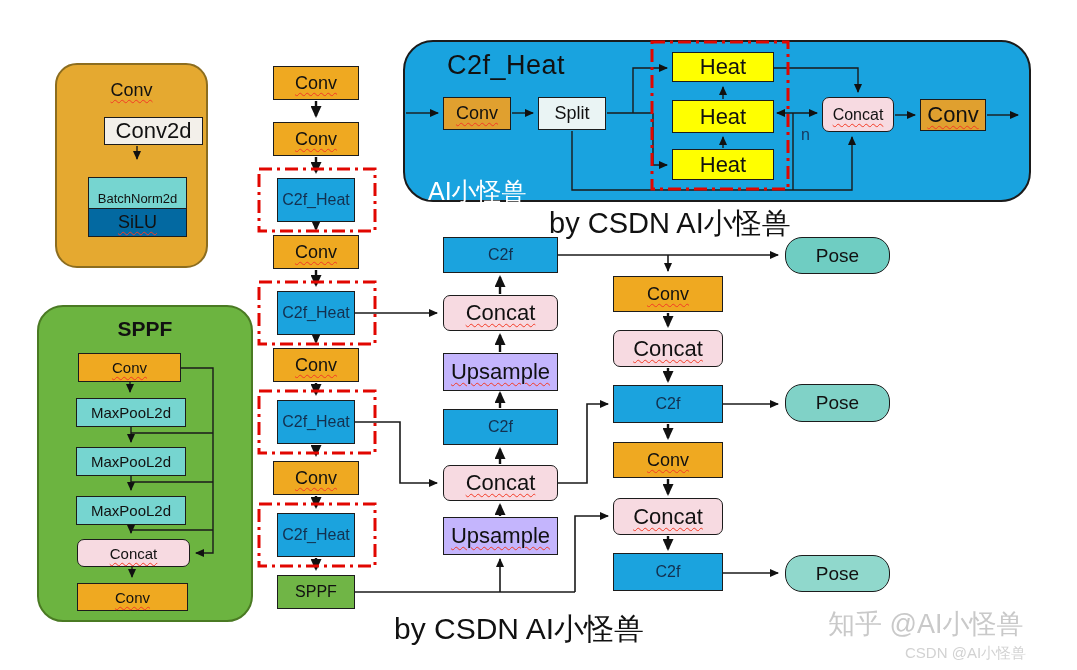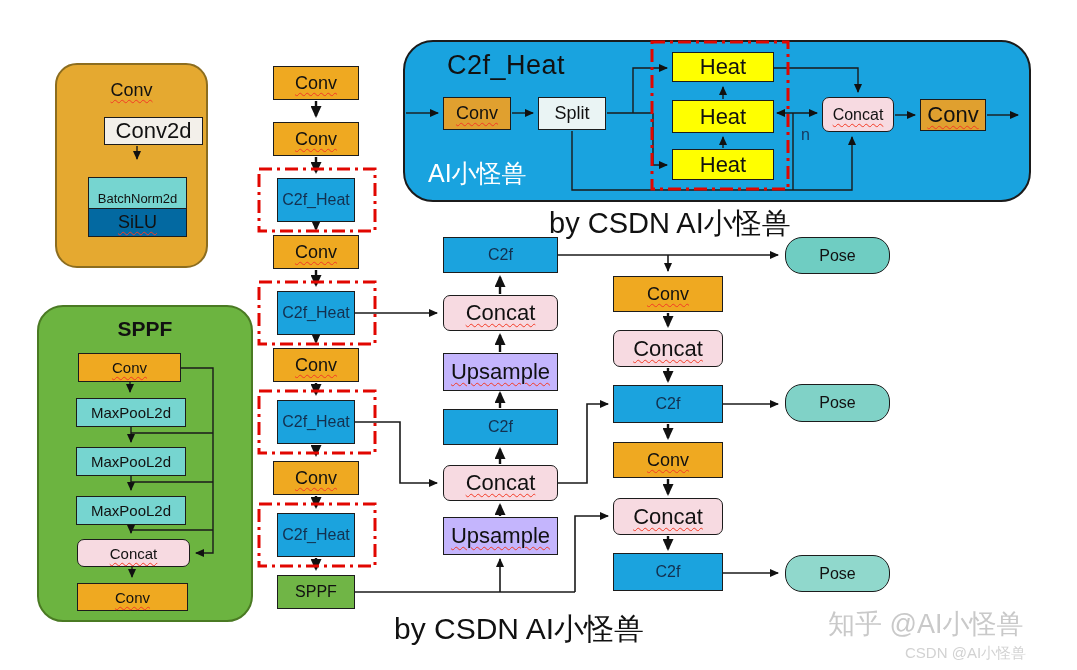--- a/index.html
+++ b/index.html
@@ -23,26 +23,26 @@
   .yellow{background:#FFFF00;}
   .crimson{background:#c4b5fd;text-align:center;}
   .greenbox{background:#70B546;}
   .offwhite{background:#F3F0EA;}
   .khaki{background:#0369a1;}
   .splitbg{background:#EAF4F4;}
   .pose1{background:#6FCDC2;}
   .pose2{background:#80D2C7;}
   .pose3{background:#90D8CC;}
   .f13{font-size:13px;} .f15{font-size:15px;} .f16{font-size:16px;}
-  .f17{font-size:22px;} .f18{font-size:18px;} .f19{font-size:16px;border-radius:17px;}
+  .f17{font-size:22px;} .f18{font-size:18px;} .f19{font-size:19px;border-radius:17px;}
   .txt{position:absolute;z-index:4;white-space:nowrap;color:#111;}
   #title-conv-panel{left:55px;top:80px;width:153px;text-align:center;font-size:18px;}
   #title-sppf{left:37px;top:317px;width:216px;text-align:center;font-size:21px;font-weight:bold;}
   #title-c2fheat{left:447px;top:50px;font-size:27px;font-weight:500;letter-spacing:0.5px;}
-  #brand-blue{left:428px;top:157px;font-size:25px;color:#ffffff;}
+  #brand-blue{left:428px;top:175px;font-size:25px;color:#ffffff;}
   #n-label{left:801px;top:126px;font-size:16px;color:#17375E;z-index:4;}
   #caption-top{left:549px;top:204px;font-size:29px;}
   #caption-bottom{left:394px;top:609px;font-size:30px;}
   #wm-zhihu{left:828px;top:606px;font-size:27px;color:#c9c9c9;text-shadow:1px 1px 0 #ffffff;z-index:5;}
   #wm-csdn{left:905px;top:644px;font-size:15px;color:#d2d2d2;text-shadow:1px 1px 0 #ffffff;z-index:5;}
   path.e1{stroke:#1a1a1a;stroke-width:1.4;fill:none;}
   path.e15{stroke:#1a1a1a;stroke-width:1.6;fill:none;}
   path.e2{stroke:#111;stroke-width:2.4;fill:none;}
   rect.dash{stroke:#E10600;stroke-width:3;fill:none;stroke-dasharray:13 5 3 5;}
 </style>

